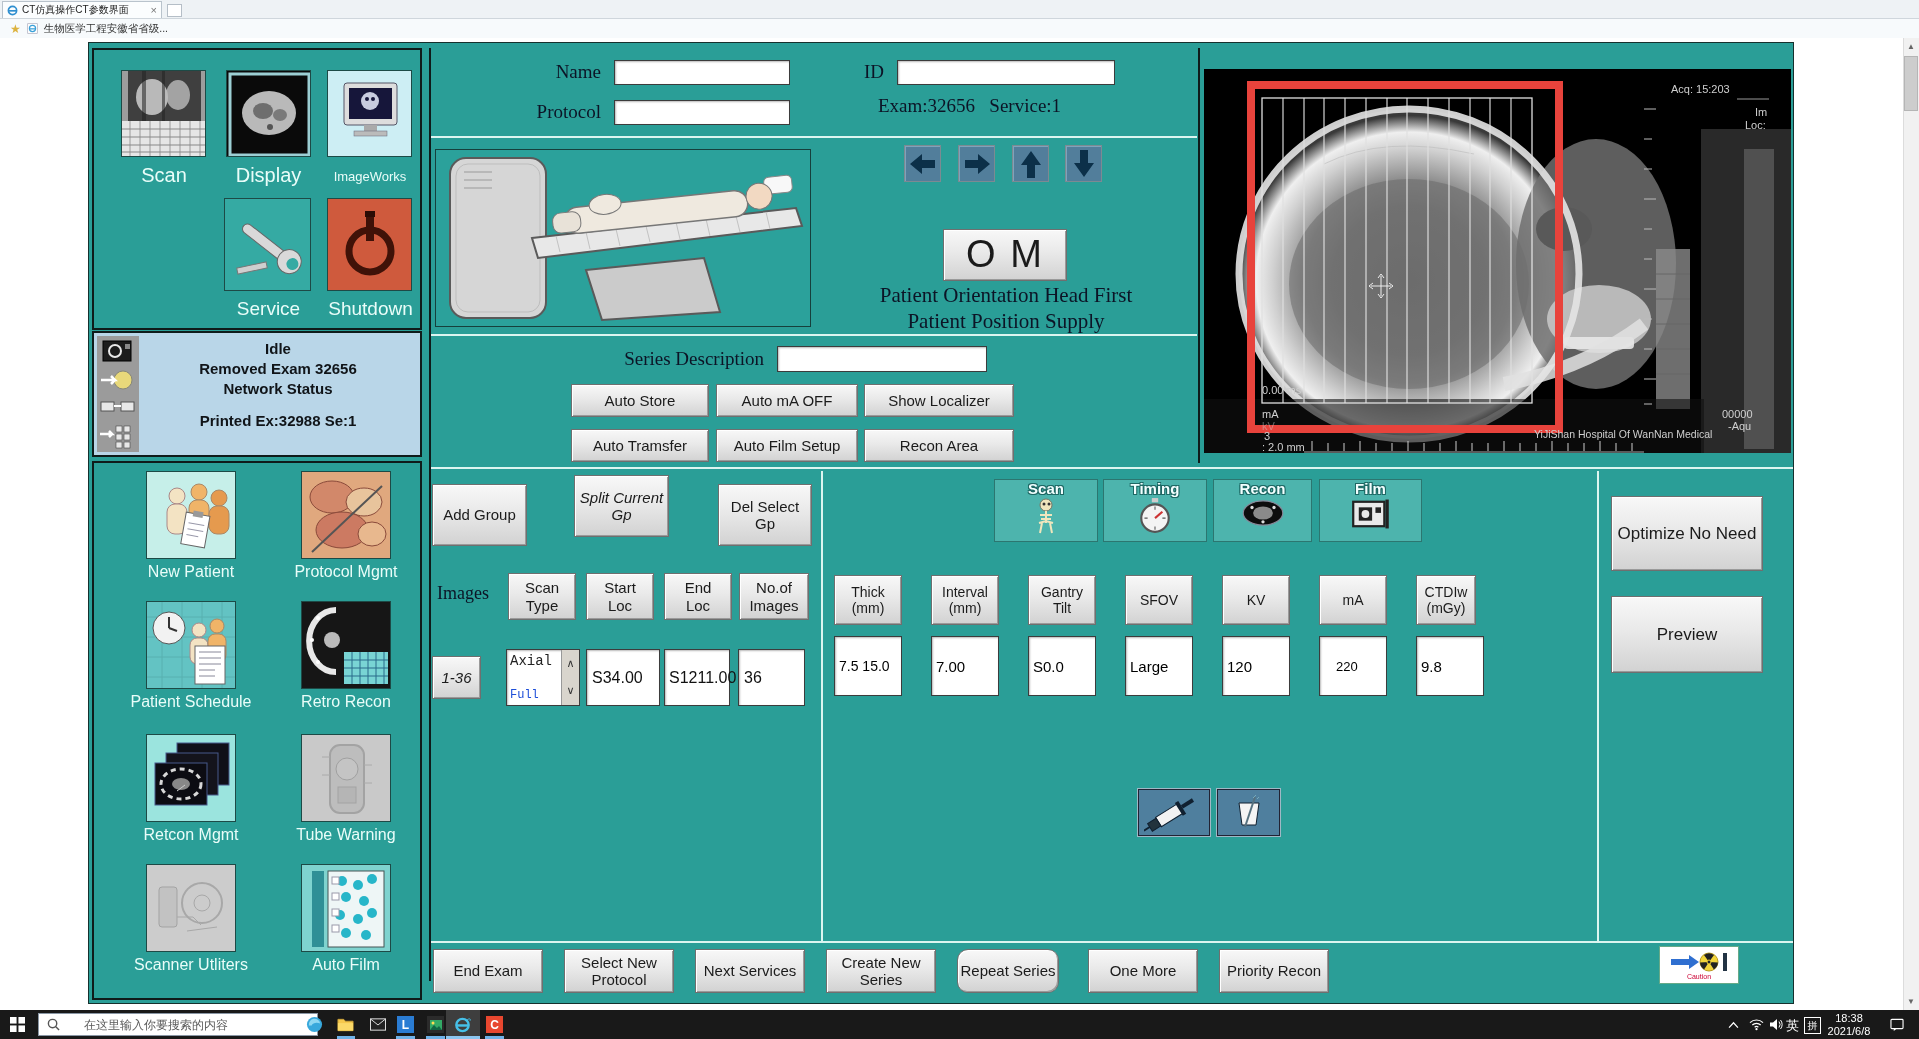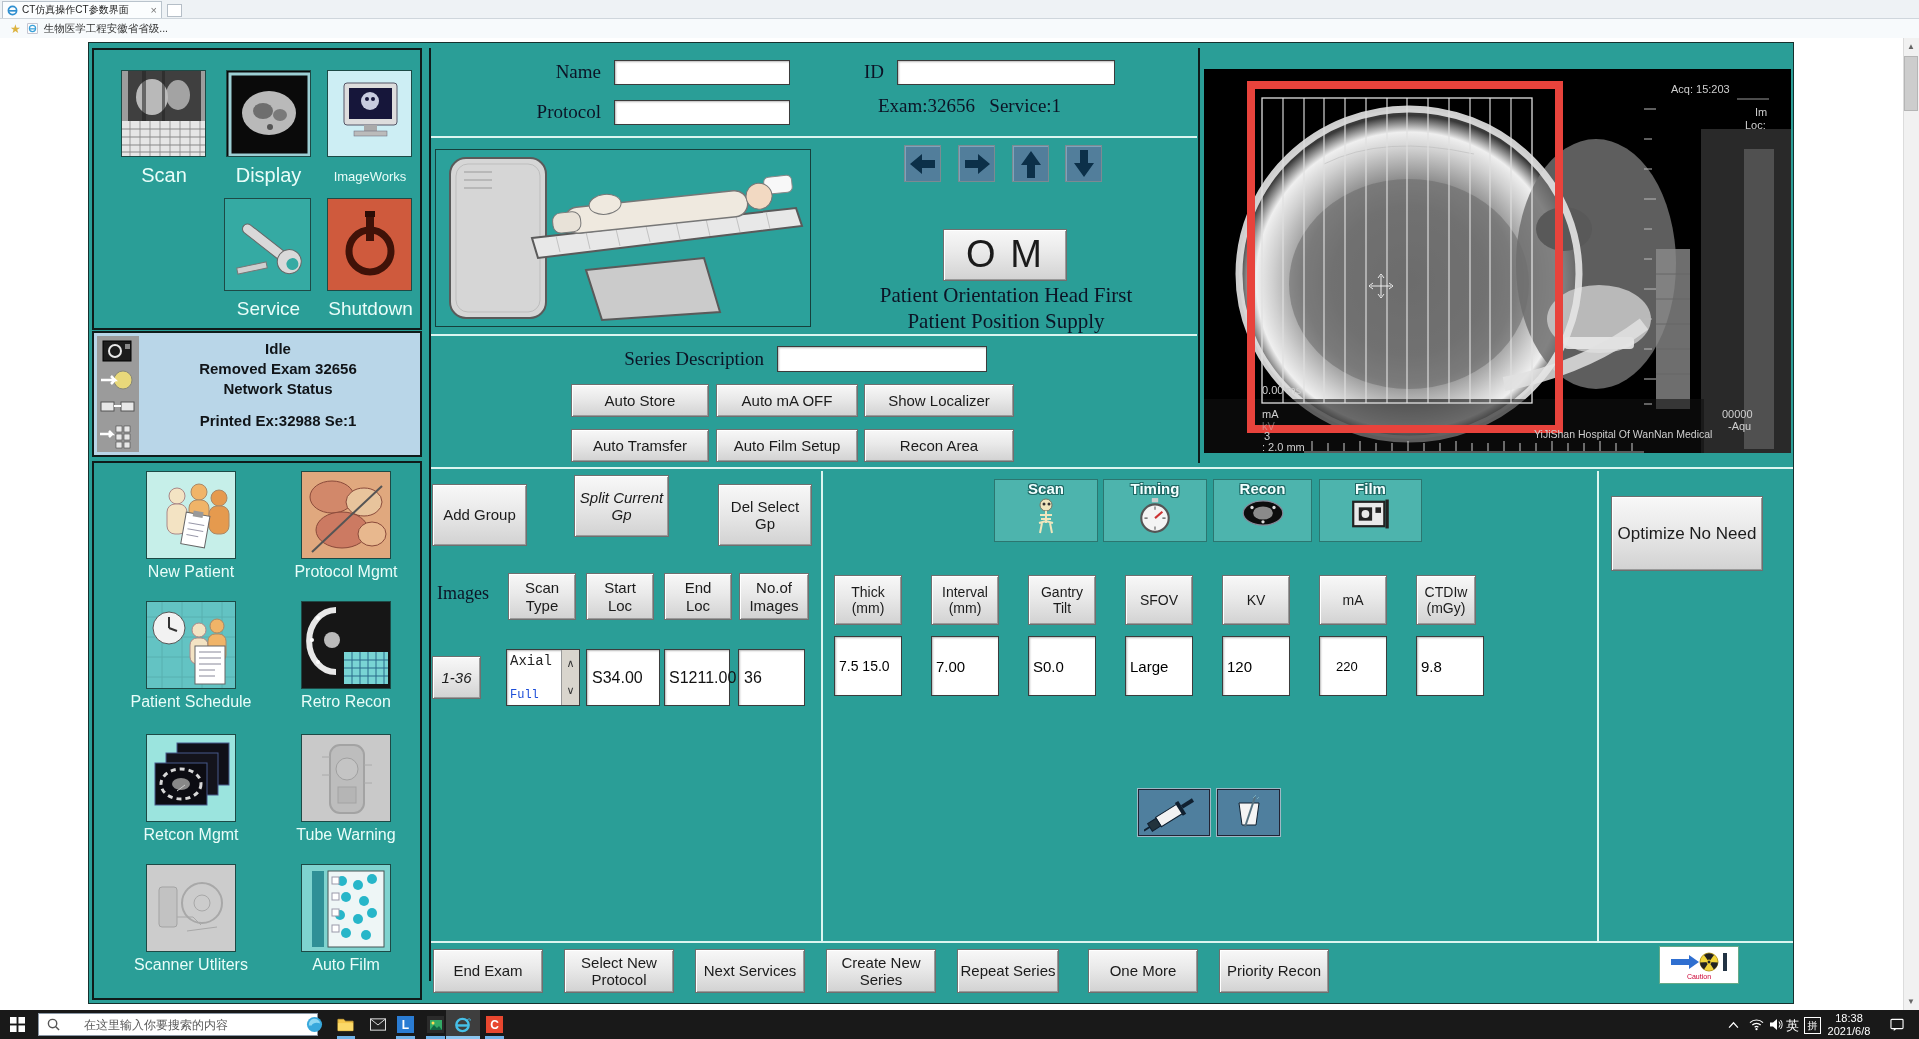--- a/index.html
+++ b/index.html
@@ -522,26 +522,27 @@
           <text x="60" y="371">3</text>
           <text x="58" y="382">: 2.0 mm</text>
           <text x="330" y="369" font-size="10.5">YiJiShan Hospital Of WanNan Medical</text>
           <text x="518" y="349">00000</text>
           <text x="524" y="361">-Aqu</text>
         </g>
       </svg>
     </div>
 
     <div class="a btn" style="left:1522px;top:453px;width:152px;height:75px;font-size:17px;">Optimize No Need</div>
+    <div class="a btn" style="left:1522px;top:553px;width:152px;height:77px;font-size:17px;">Preview</div>
 
     <div class="a btn" style="left:344px;top:906px;width:110px;height:44px;">End Exam</div>
     <div class="a btn" style="left:475px;top:906px;width:110px;height:44px;">Select New Protocol</div>
     <div class="a btn" style="left:606px;top:906px;width:110px;height:44px;">Next Services</div>
     <div class="a btn" style="left:737px;top:906px;width:110px;height:44px;">Create New Series</div>
-    <div class="a btn" style="left:868px;top:906px;width:102px;height:44px;">Repeat Series</div>
+    <div class="a btn" style="left:868px;top:906px;width:102px;height:44px;border-radius:11px;">Repeat Series</div>
     <div class="a btn" style="left:999px;top:906px;width:110px;height:44px;">One More</div>
     <div class="a btn" style="left:1130px;top:906px;width:110px;height:44px;">Priority Recon</div>
 
     <div class="a" style="left:1570px;top:903px;width:80px;height:38px;background:#fff;border:1px solid #6a8;box-sizing:border-box;display:flex;flex-direction:column;align-items:center;justify-content:center;">
       <svg width="64" height="22" viewBox="0 0 64 22">
         <path d="M4 8h18v6H4z" fill="#2f6fd0"></path>
           <path d="M22 4l10 7-10 7z" fill="#2f6fd0"></path>
         <circle cx="42" cy="11" r="9" fill="#f2d43a" stroke="#b89a20"></circle>
         <g fill="#222">
             <path d="M42 11L37 4a9 9 0 0 1 10 0z"></path>

